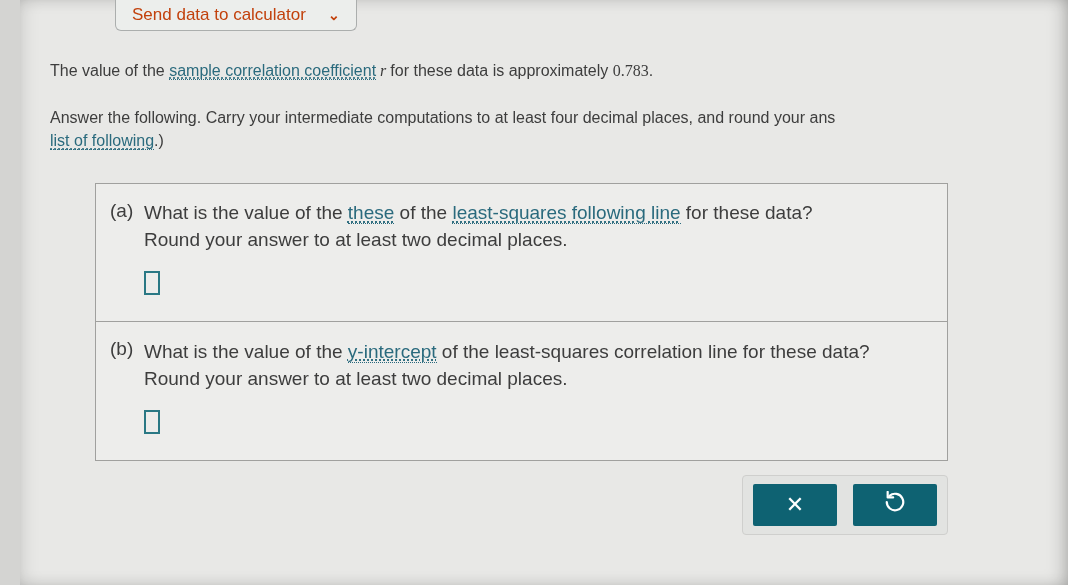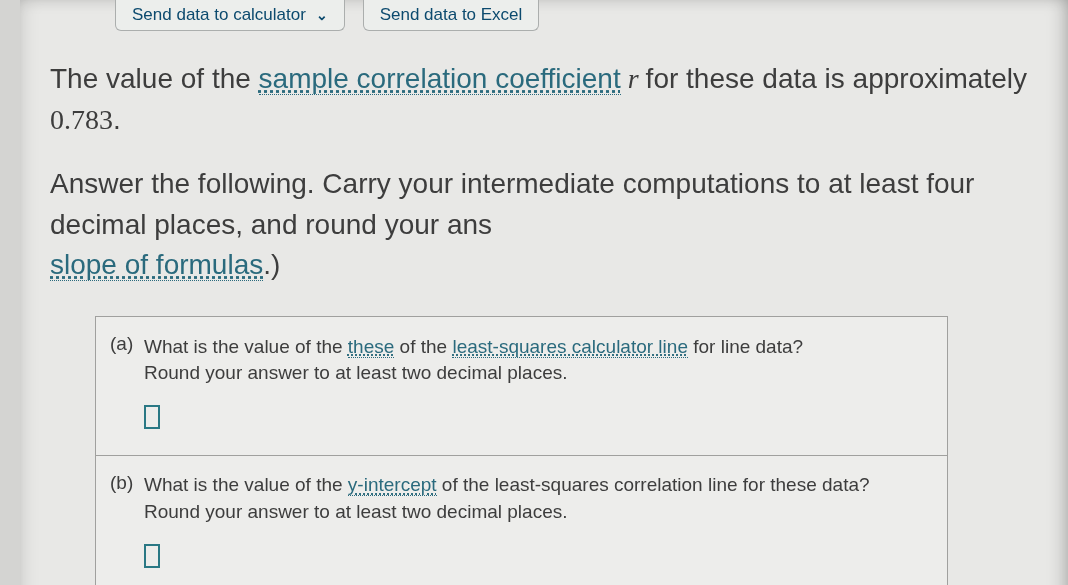--- a/index.html
+++ b/index.html
@@ -27,33 +27,33 @@
     padding-left: 95px;
     padding-top: 0;
   }
   .top-btn {
     border: 1.5px solid #abaead;
     border-top: none;
     border-radius: 0 0 6px 6px;
     background: #eceeec;
     padding: 5px 16px 5px 16px;
     font-size: 17px;
-    color: #0c4a6e;
+    color: #c2410c;
     display: flex;
     align-items: center;
-    gap: 10px;
+    gap: 22px;
     cursor: pointer;
   }
   .chevron {
     font-size: 14px;
     font-weight: bold;
   }
   .body-text {
     padding: 28px 0 0 30px;
-    font-size: 28px;
+    font-size: 16px;
     line-height: 1.45;
     color: #3d3d3d;
   }
   .para2 {
     margin-top: 24px;
   }
   .ul {
     color: #2a6a7d;
     text-decoration: underline;
     border-bottom: 1px dotted #2a6a7d;
@@ -128,40 +128,37 @@
 </head>
 <body>
 
 <div class="page">
 
   <div class="top-buttons">
     <div class="top-btn">
       <span>Send data to calculator</span>
       <span class="chevron">⌄</span>
     </div>
-    <div class="top-btn">
-      <span>Send data to Excel</span>
-    </div>
   </div>
 
   <div class="body-text">
     <div>
       <span>The value of the </span><a class="ul">sample correlation coefficient</a><span class="it"> r </span><span>for these data is approximately </span><span class="num">0.783</span><span>.</span>
     </div>
     <div class="para2">
       <span>Answer the following. Carry your intermediate computations to at least four decimal places, and round your ans</span><br>
-      <a class="ul">slope of formulas</a><span>.)</span>
+      <a class="ul">list of following</a><span>.)</span>
     </div>
   </div>
 
   <div class="qbox">
     <div class="qrow">
       <span class="qlabel">(a)</span>
       <span class="qtext">
-        <span>What is the value of the </span><a class="ul">these</a><span> of the </span><a class="ul">least-squares calculator line</a><span> for line data?</span><br>
+        <span>What is the value of the </span><a class="ul">these</a><span> of the </span><a class="ul">least-squares following line</a><span> for these data?</span><br>
         <span>Round your answer to at least two decimal places.</span>
       </span>
       <input class="ans-input" type="text" style="">
     </div>
     <div class="qrow">
       <span class="qlabel">(b)</span>
       <span class="qtext">
         <span>What is the value of the </span><a class="ul">y-intercept</a><span> of the least-squares correlation line for these data?</span><br>
         <span>Round your answer to at least two decimal places.</span>
       </span>

